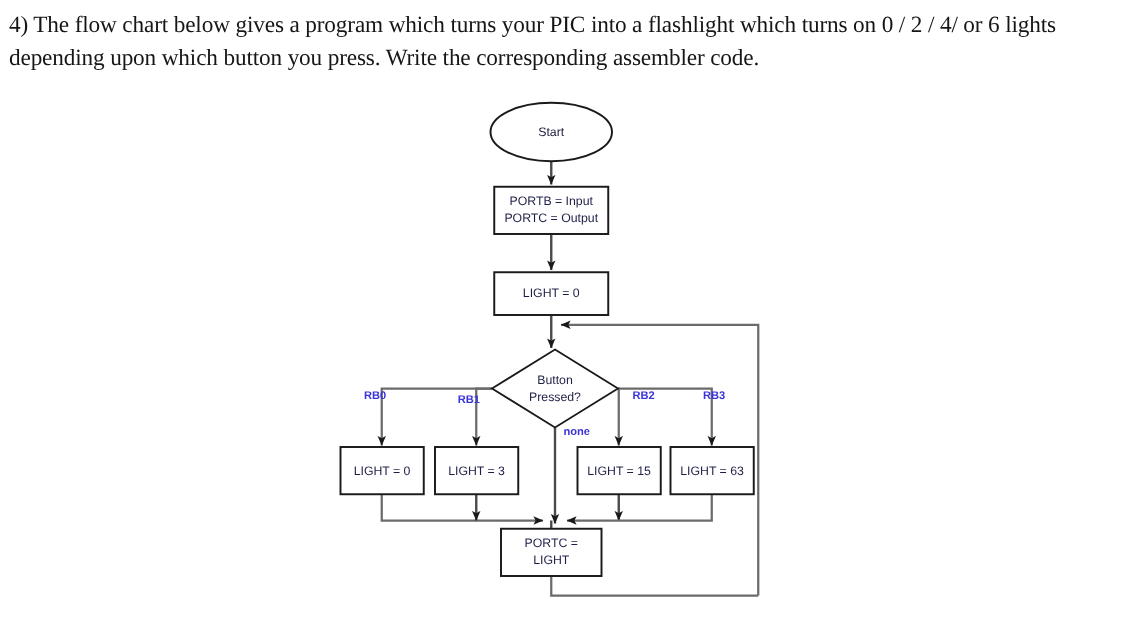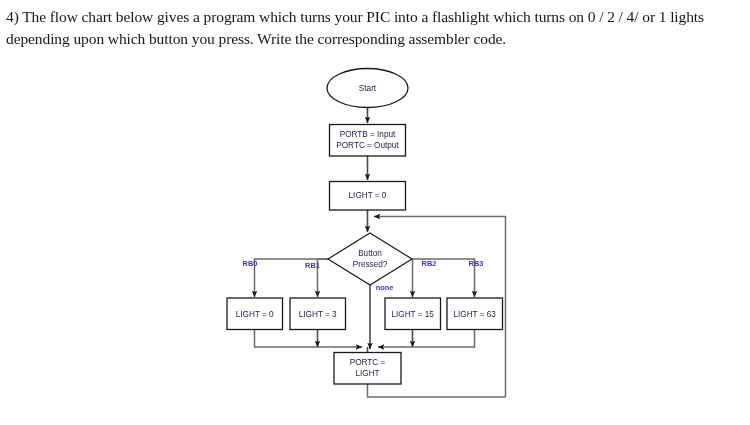--- a/index.html
+++ b/index.html
@@ -79,21 +79,21 @@
     font-size: 7.4px;
     font-weight: bold;
     fill: #3b34d8;
     text-anchor: middle;
     dominant-baseline: middle;
   }
 </style>
 </head>
 <body>
 
-<div id="question-text">4) The flow chart below gives a program which turns your PIC into a flashlight which turns on 0 / 2 / 4/ or 1 lights depending upon which button you press.  Write the corresponding assembler code.</div>
+<div id="question-text">4) The flow chart below gives a program which turns your PIC into a flashlight which turns on 0 / 2 / 4/ or 6 lights depending upon which button you press.  Write the corresponding assembler code.</div>
 
 <div id="flowchart-area">
 <svg width="750" height="425" viewBox="0 0 750 425" xmlns="http://www.w3.org/2000/svg">
 
   <defs>
     <marker id="arrowdark" markerWidth="8" markerHeight="8" refX="6.4" refY="3" orient="auto" markerUnits="userSpaceOnUse">
       <path d="M0,0.2 L6.6,3 L0,5.8 L1.5,3 Z" fill="#1a1a1a"></path>
     </marker>
     <marker id="arrowdarkleft" markerWidth="8" markerHeight="8" refX="6.4" refY="3" orient="auto" markerUnits="userSpaceOnUse">
       <path d="M0,0.2 L6.6,3 L0,5.8 L1.5,3 Z" fill="#1a1a1a"></path>

